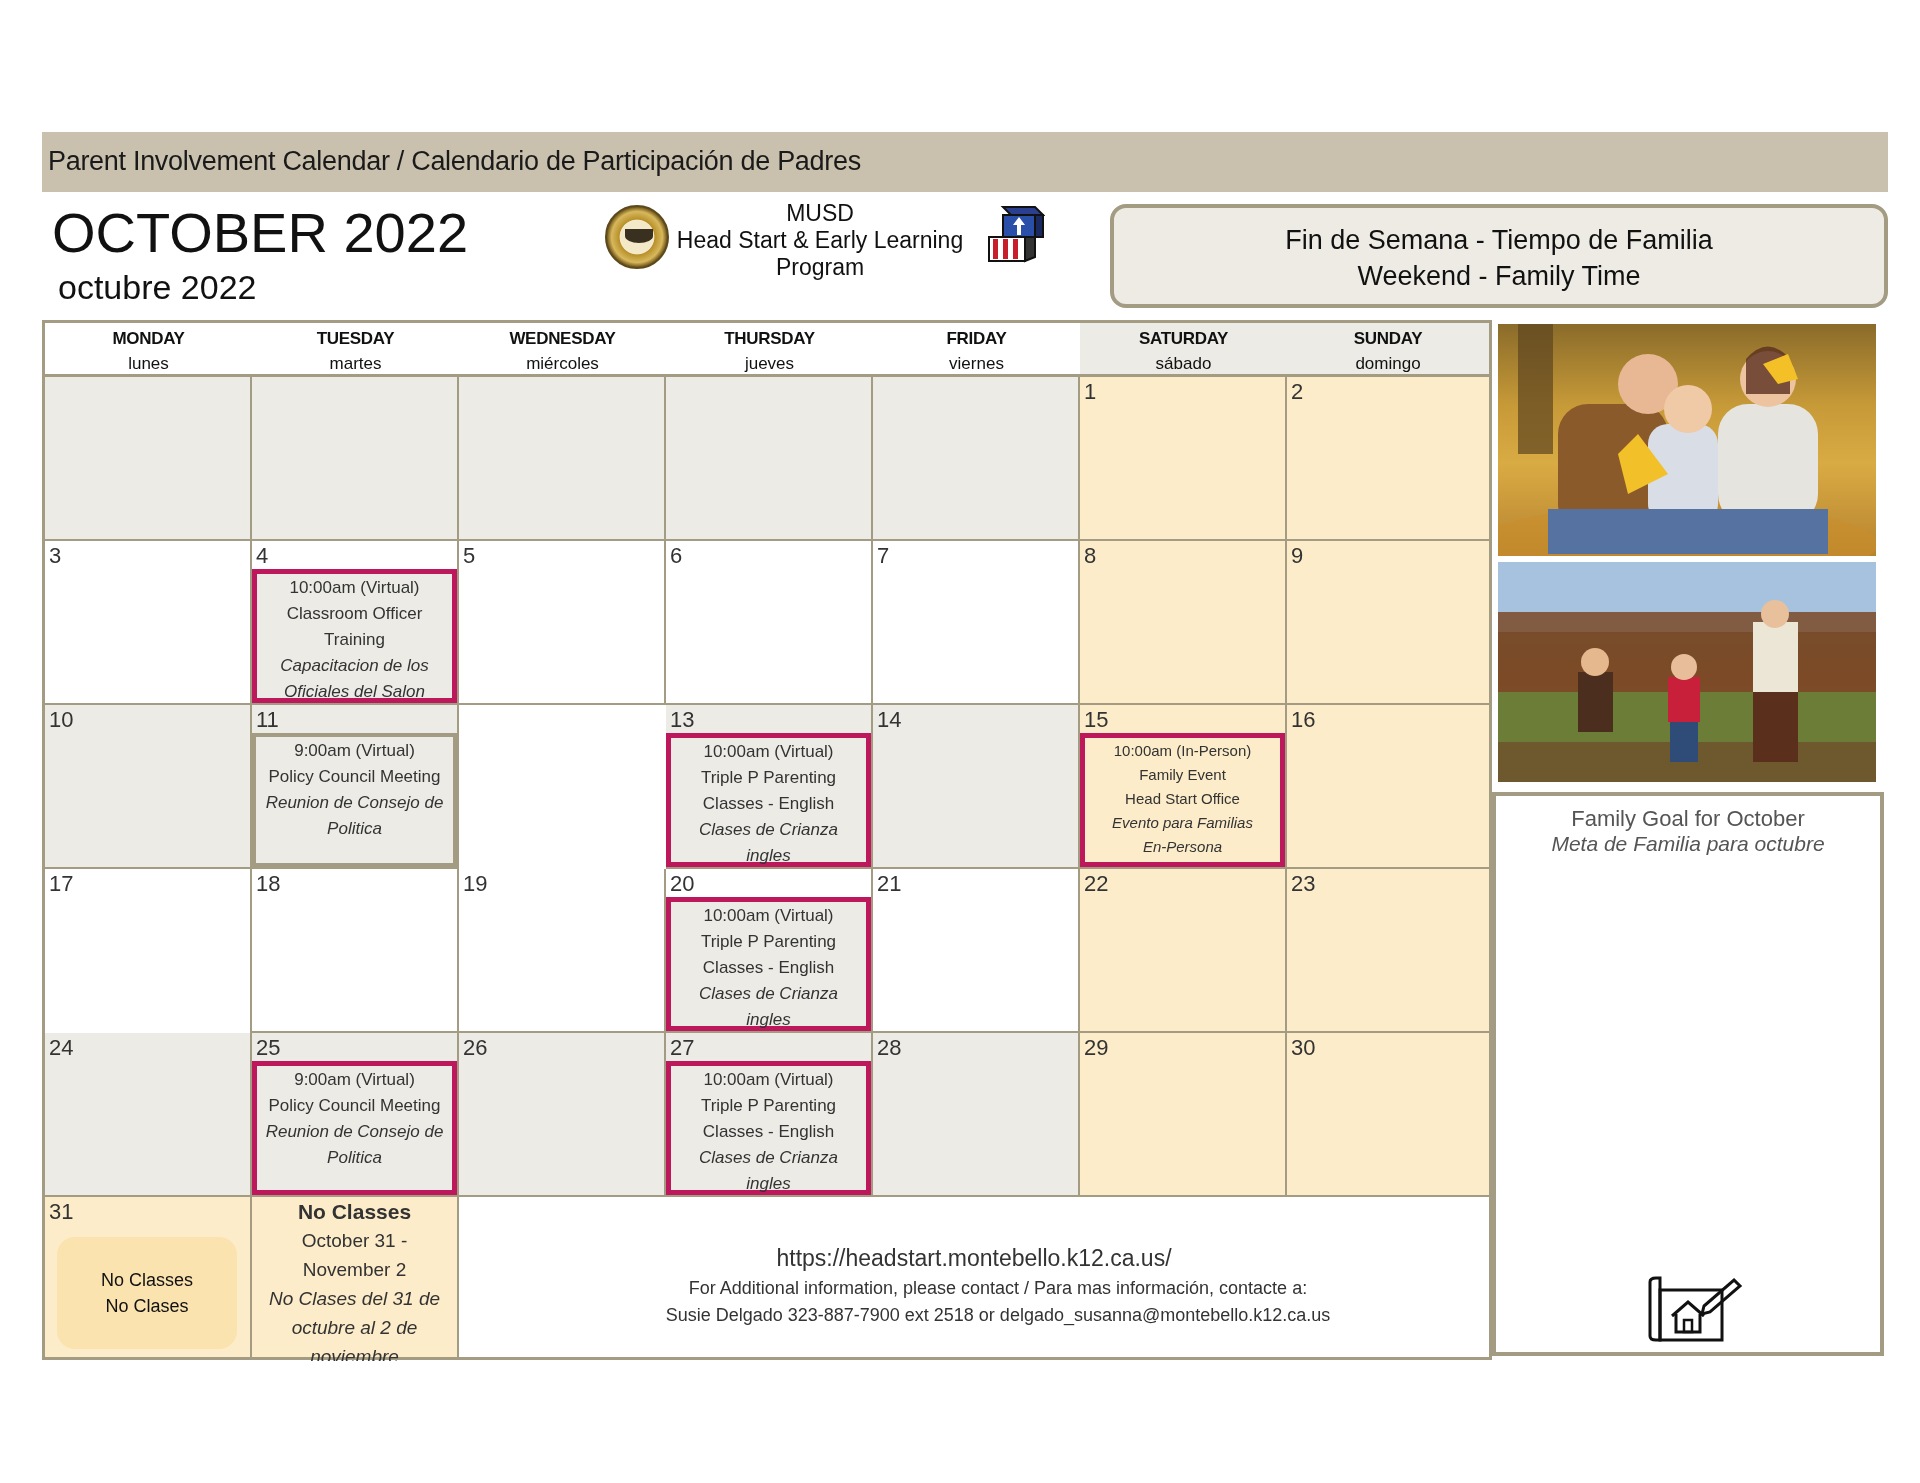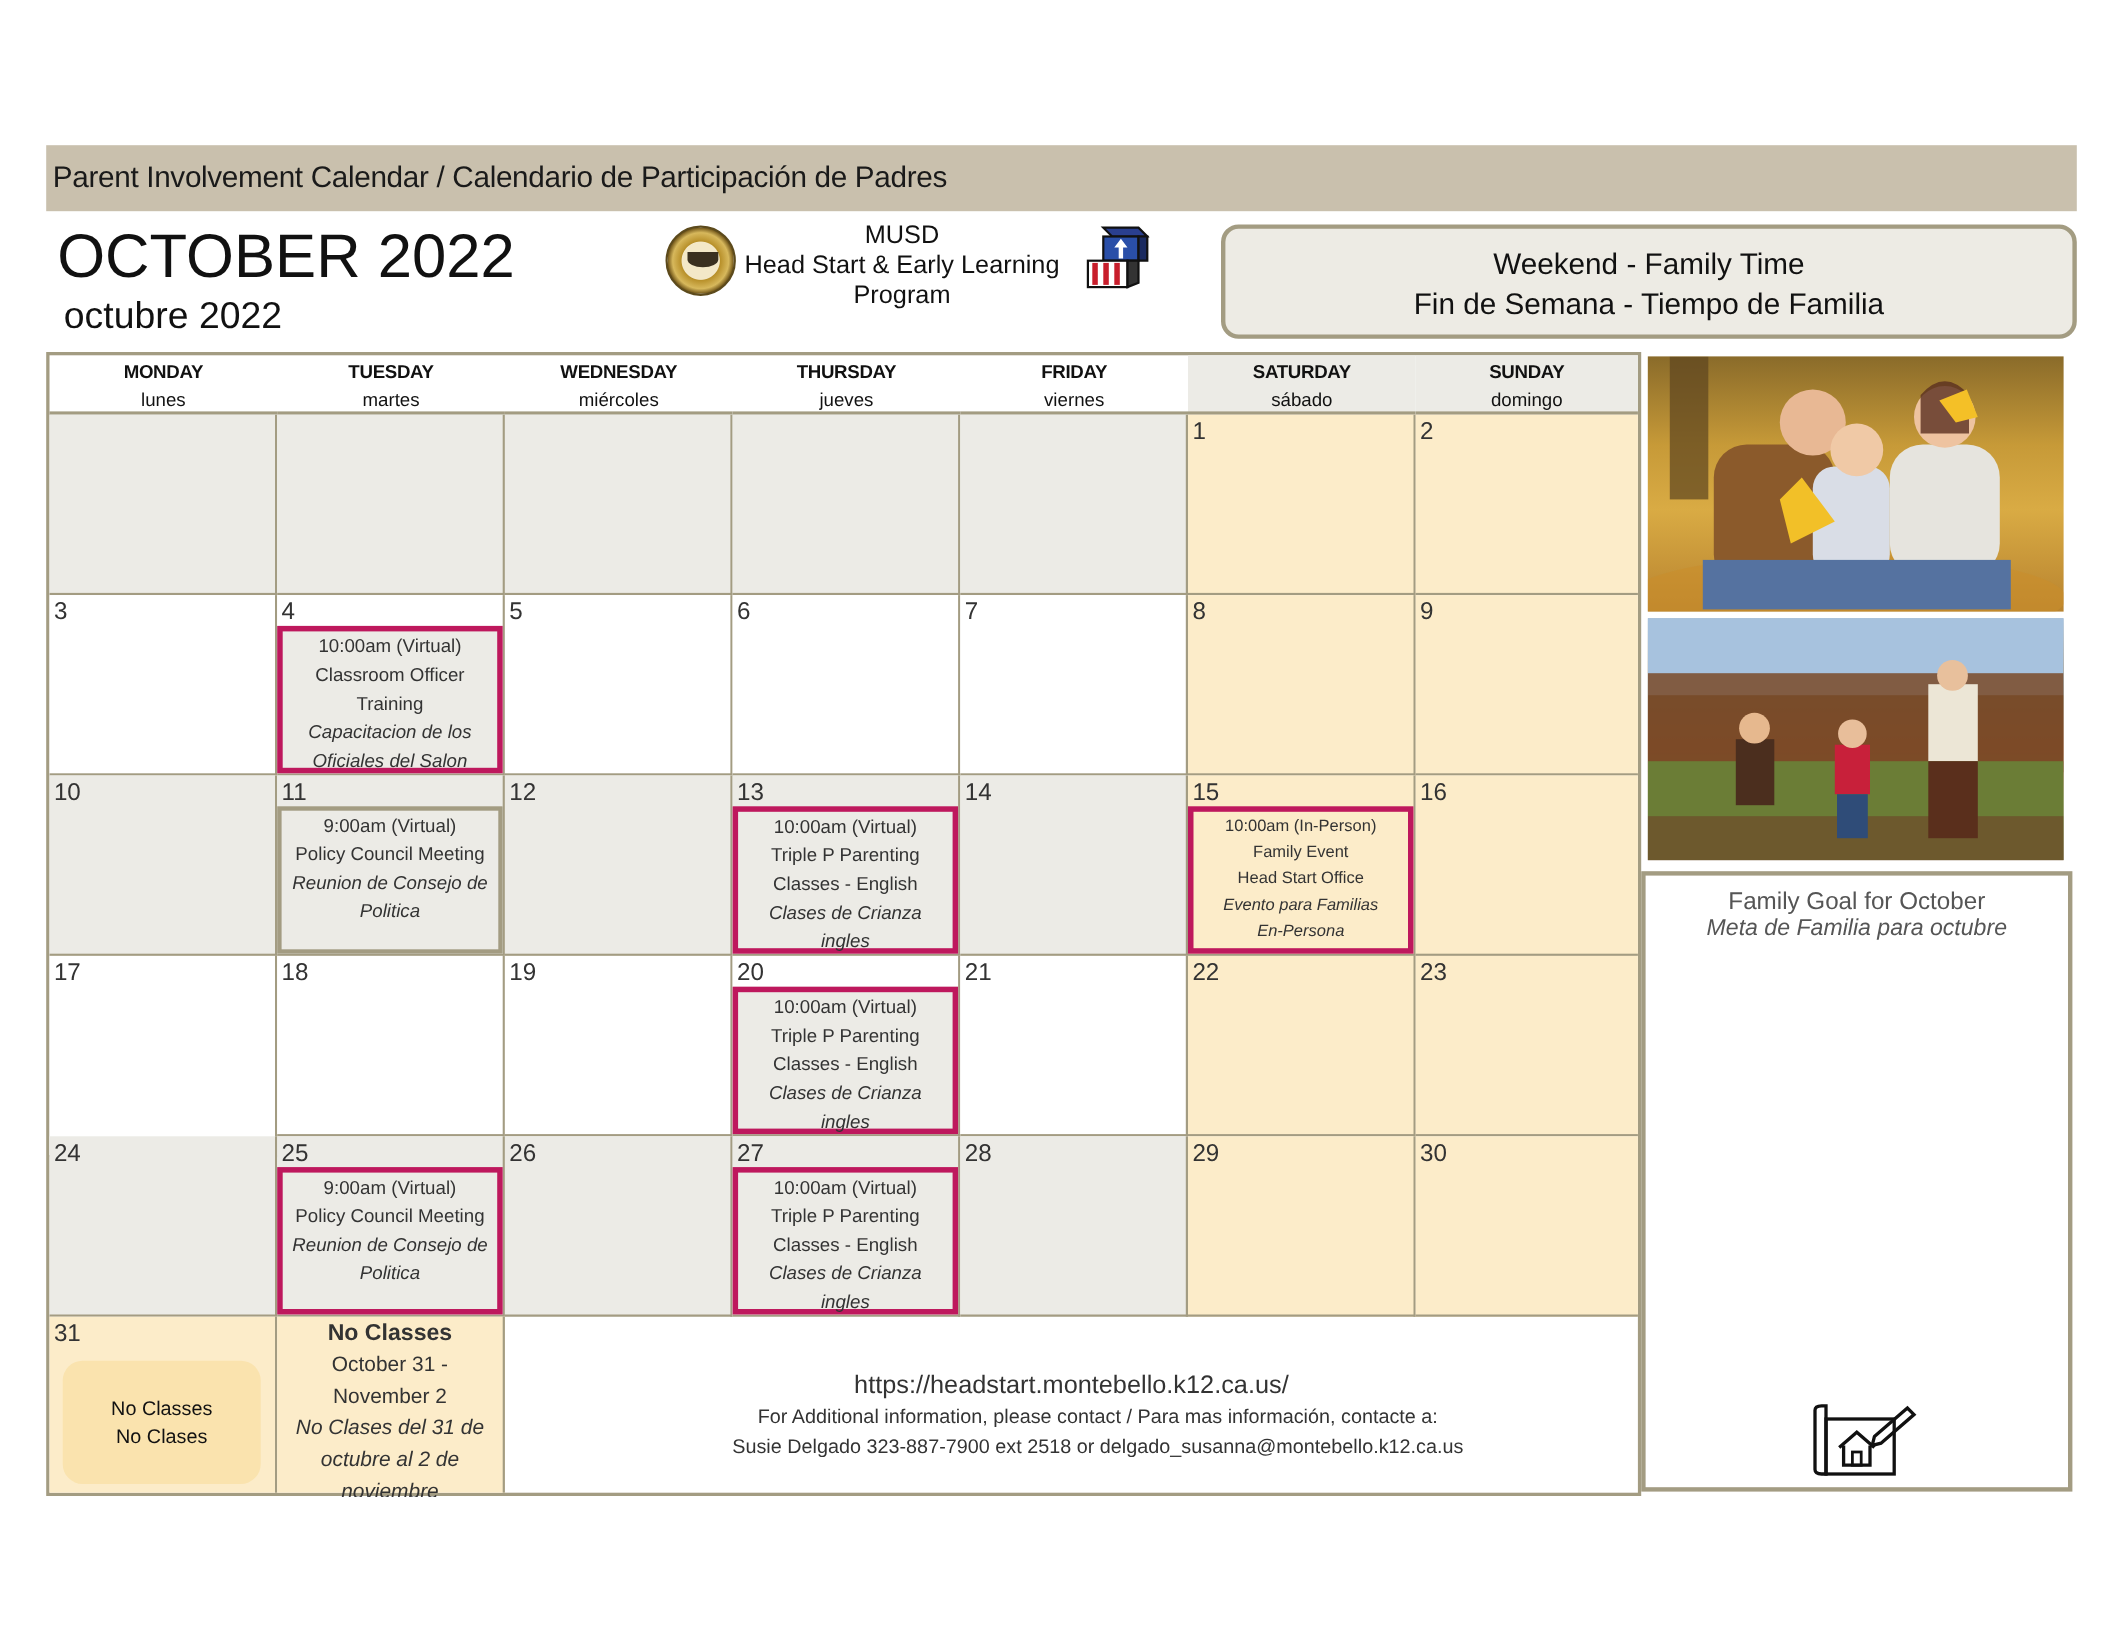--- a/index.html
+++ b/index.html
@@ -65,22 +65,22 @@
   <polygon points="50,12 58,12 58,34 50,34" fill="#1a2a60" stroke="#111" stroke-width="2"></polygon>
   <path d="M34,14 L40,22 L36,22 L36,32 L32,32 L32,22 L28,22 Z" fill="#fff"></path>
   <rect x="4" y="34" width="36" height="24" fill="#fff" stroke="#111" stroke-width="2"></rect>
   <rect x="8" y="36" width="5" height="20" fill="#c81e2c"></rect>
   <rect x="18" y="36" width="5" height="20" fill="#c81e2c"></rect>
   <rect x="28" y="36" width="5" height="20" fill="#c81e2c"></rect>
   <polygon points="40,34 50,34 50,54 40,58" fill="#333" stroke="#111" stroke-width="2"></polygon>
 </svg>
 
 <div class="weekend-box">
+  <div>Fin de Semana - Tiempo de Familia</div>
   <div>Weekend - Family Time</div>
-  <div>Fin de Semana - Tiempo de Familia</div>
 </div>
 
 <div class="cal">
 
   <div class="hdr" style="left:0;width:207px;">
       <div class="en">MONDAY</div>
       <div>lunes</div>
     </div>
   <div class="hdr" style="left:207px;width:207px;">
       <div class="en">TUESDAY</div>
@@ -153,23 +153,20 @@
     </div>
   <div class="cell g" style="left:207px;top:382px;width:207px;height:164px;">
     <span class="num">11</span>
     <div class="event thin g">
       <div>9:00am (Virtual)</div>
       <div>Policy Council Meeting</div>
       <div class="it">Reunion de Consejo de</div>
       <div class="it">Politica</div>
     </div>
   </div>
-  <div class="cell g" style="left:414px;top:382px;width:207px;height:164px;">
-      <span class="num">12</span>
-    </div>
   <div class="cell g" style="left:621px;top:382px;width:207px;height:164px;">
     <span class="num">13</span>
     <div class="event g">
       <div>10:00am (Virtual)</div>
       <div>Triple P Parenting</div>
       <div>Classes - English</div>
       <div class="it">Clases de Crianza</div>
       <div class="it">ingles</div>
     </div>
   </div>

